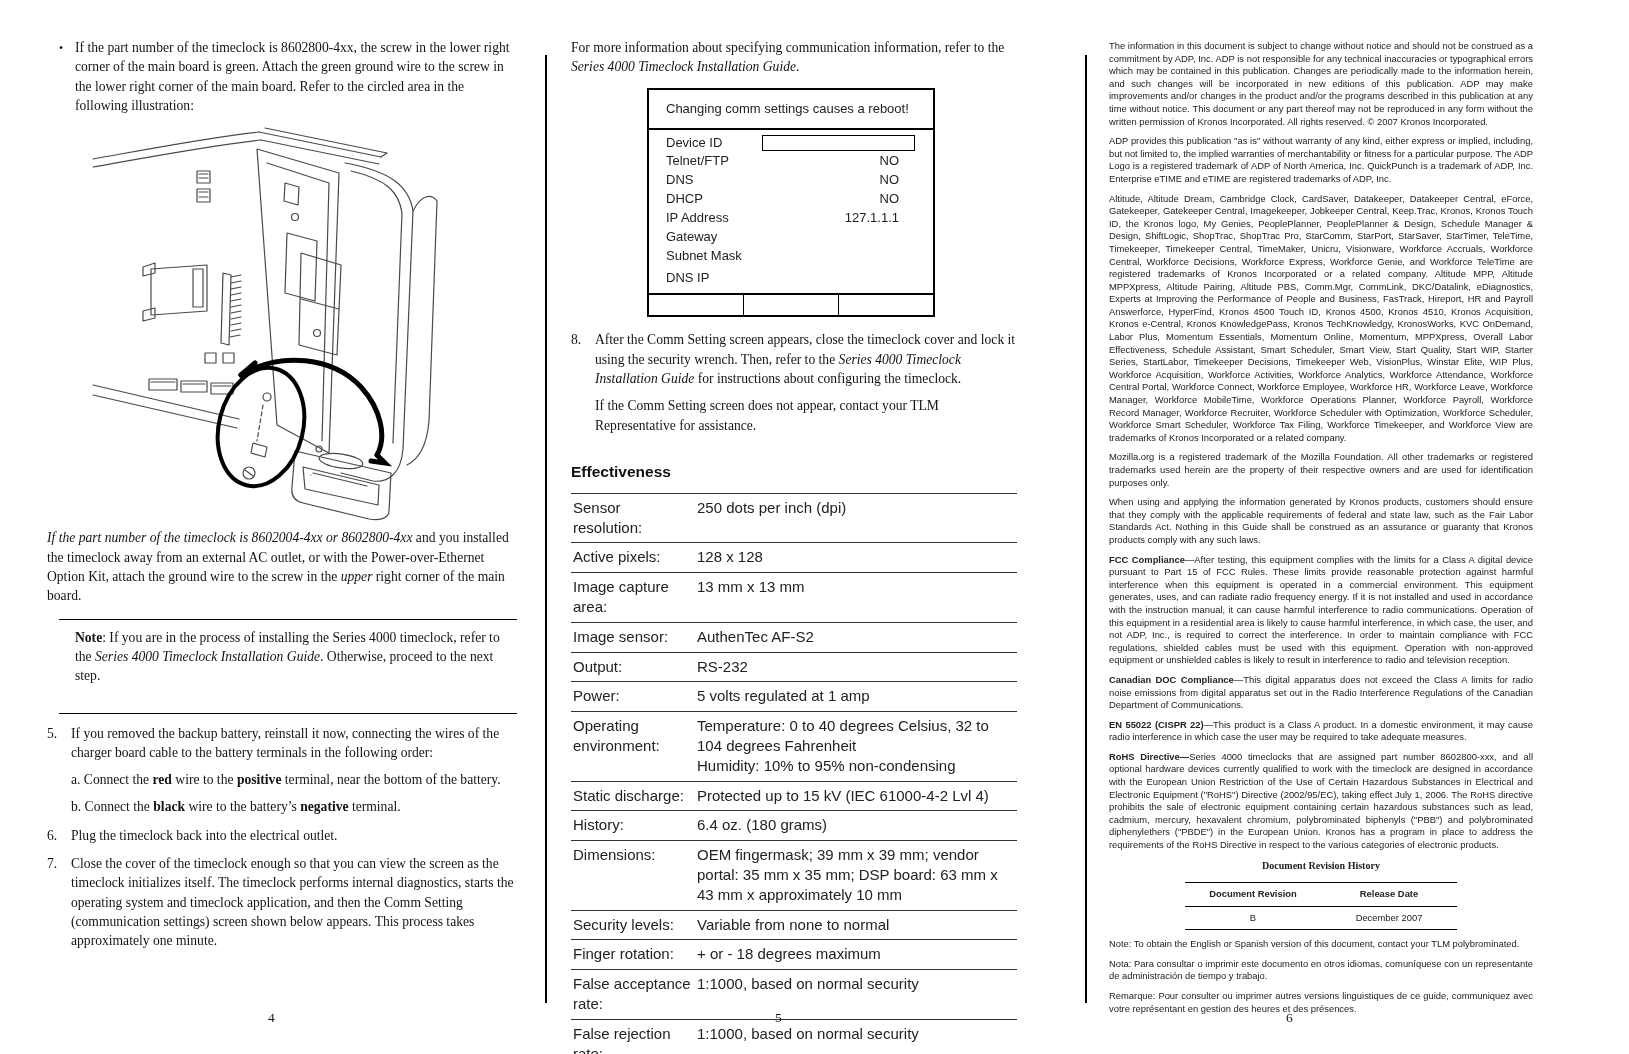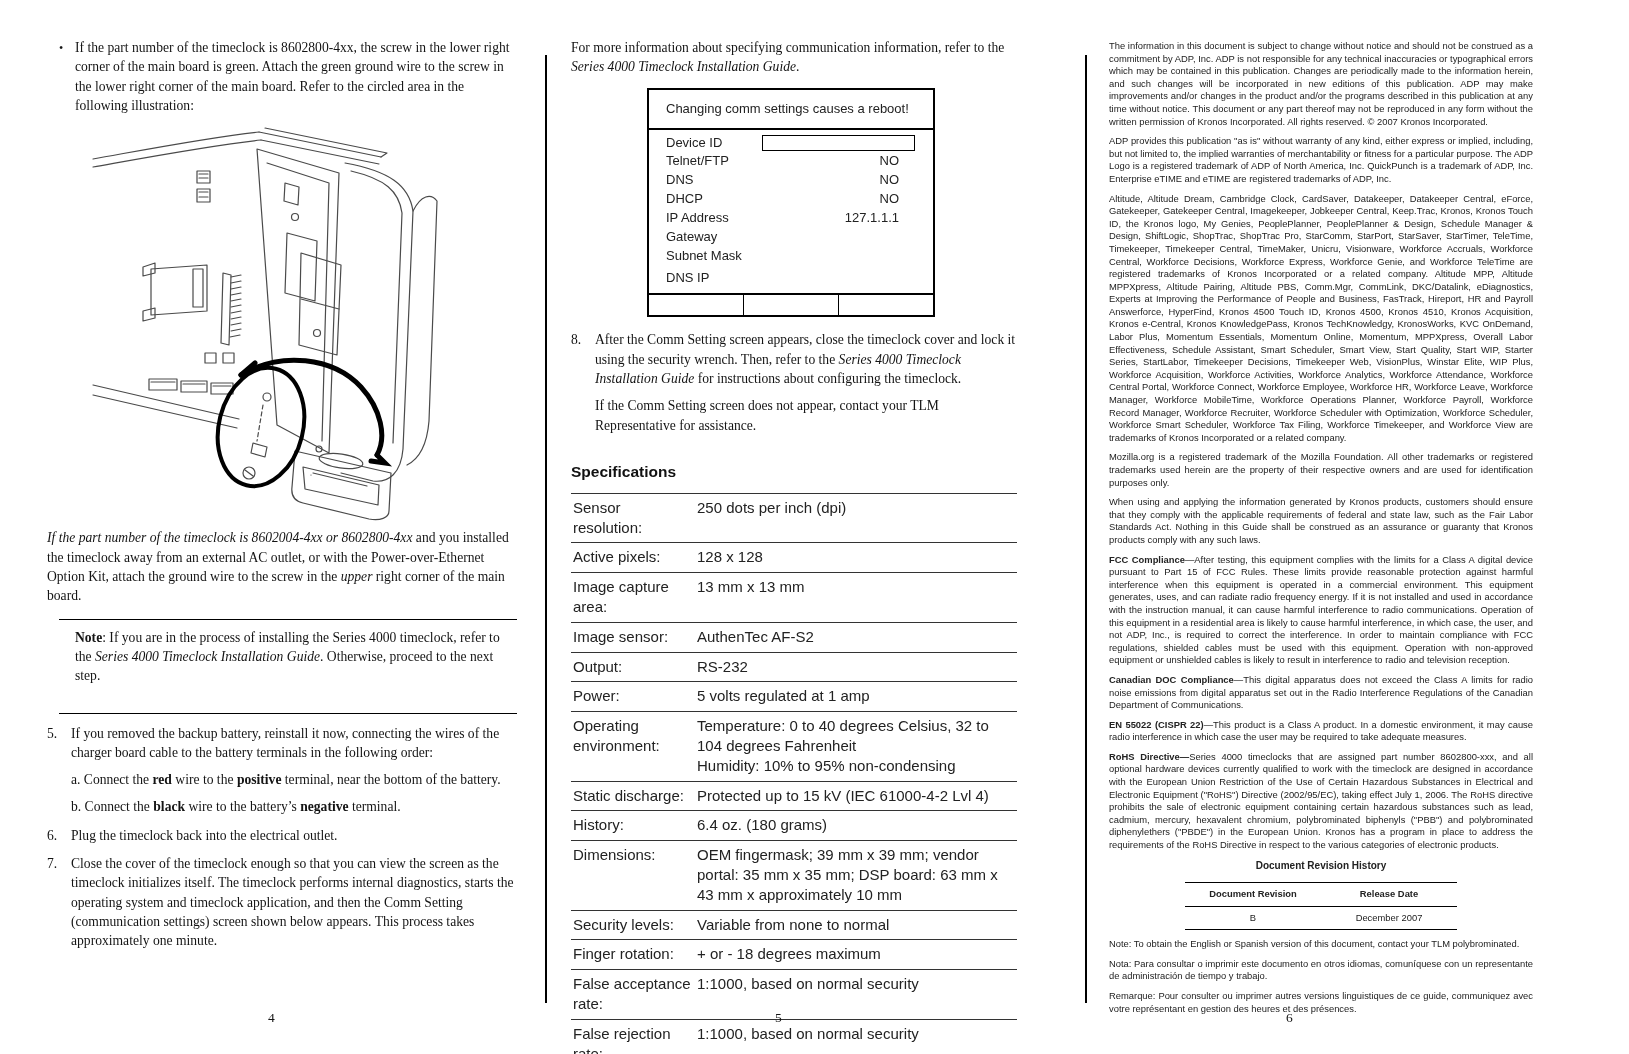--- a/index.html
+++ b/index.html
@@ -51,21 +51,21 @@
   .spec-row { display:flex; border-top:1px solid #333; padding:4px 0 5px 2px; }
   .spec-label { width:124px; flex:none; padding-right:6px; }
   .spec-value { flex:1; white-space:pre-line; }
 
   
   .col3 { position:absolute; left:1109px; top:40px; width:424px;
           font-family:"Liberation Sans", sans-serif; font-size:9.4px;
           line-height:1.34; color:#222; text-align:justify; }
   .col3 p { margin-bottom:7px; }
   .rev-block { width:272px; margin:3px auto 2px auto; text-align:center; }
-  .rev-title { font-weight:bold; font-size:10px; margin-bottom:10px; }
+  .rev-title { font-weight:bold; font-size:10px; margin-bottom:10px;font-family:Liberation Serif, serif; }
   .rev-head { display:flex; border-top:1.2px solid #000; border-bottom:1.2px solid #000;
               font-weight:bold; padding:5px 0; }
   .rev-head span, .rev-row span { flex:1; text-align:center; }
   .rev-row { display:flex; padding:5px 0; border-bottom:1.2px solid #000; margin-bottom:8px; }
 
   .page-num { position:absolute; top:1010px; font-size:13.5px; font-family:"Liberation Serif", serif; }
   #pn4 { left:268px; } #pn5 { left:775px; } #pn6 { left:1286px; }
 
   em { font-style:italic; }
   b { font-weight:bold; }
@@ -229,21 +229,21 @@
   <div class="steps">
     <div class="step" style="margin-top:13px;">
       <span class="step-num">8.</span>
       <div class="step-body">
         <span>After the Comm Setting screen appears, close the timeclock cover and lock it using the security wrench. Then, refer to the </span><em>Series 4000 Timeclock Installation Guide</em><span> for instructions about configuring the timeclock.</span>
         <p class="step-para2">If the Comm Setting screen does not appear, contact your TLM Representative for assistance.</p>
       </div>
     </div>
   </div>
 
-  <h2 class="spec-title">Specifications</h2>
+  <h2 class="spec-title">Effectiveness</h2>
   <div class="spec-table">
     <div class="spec-row">
         <span class="spec-label">Sensor resolution:</span>
         <span class="spec-value">250 dots per inch (dpi)</span>
       </div>
     <div class="spec-row">
         <span class="spec-label">Active pixels:</span>
         <span class="spec-value">128 x 128</span>
       </div>
     <div class="spec-row">

